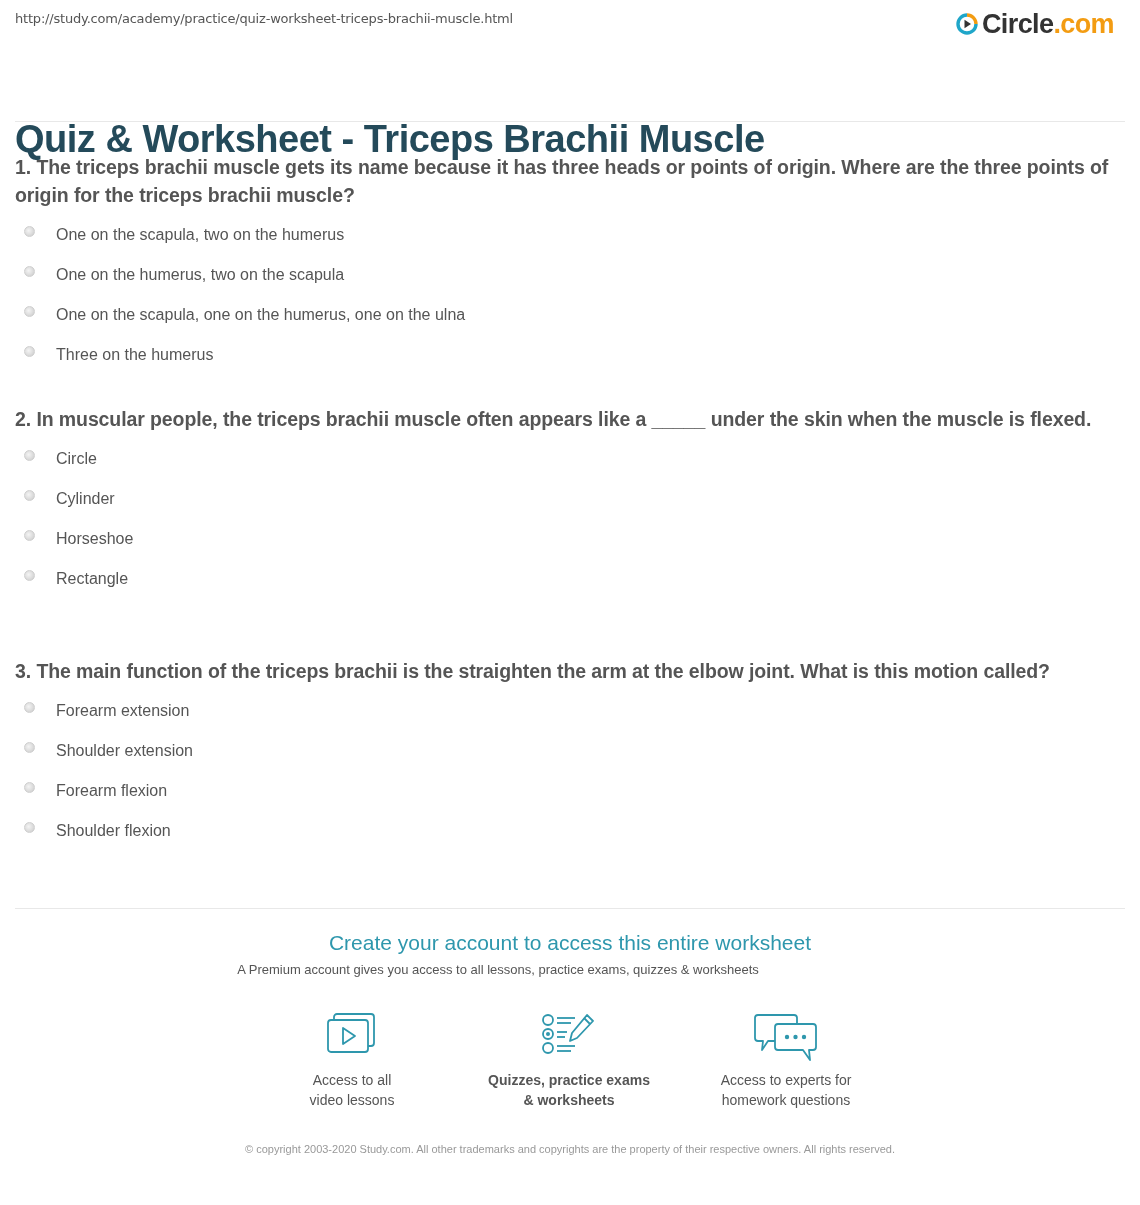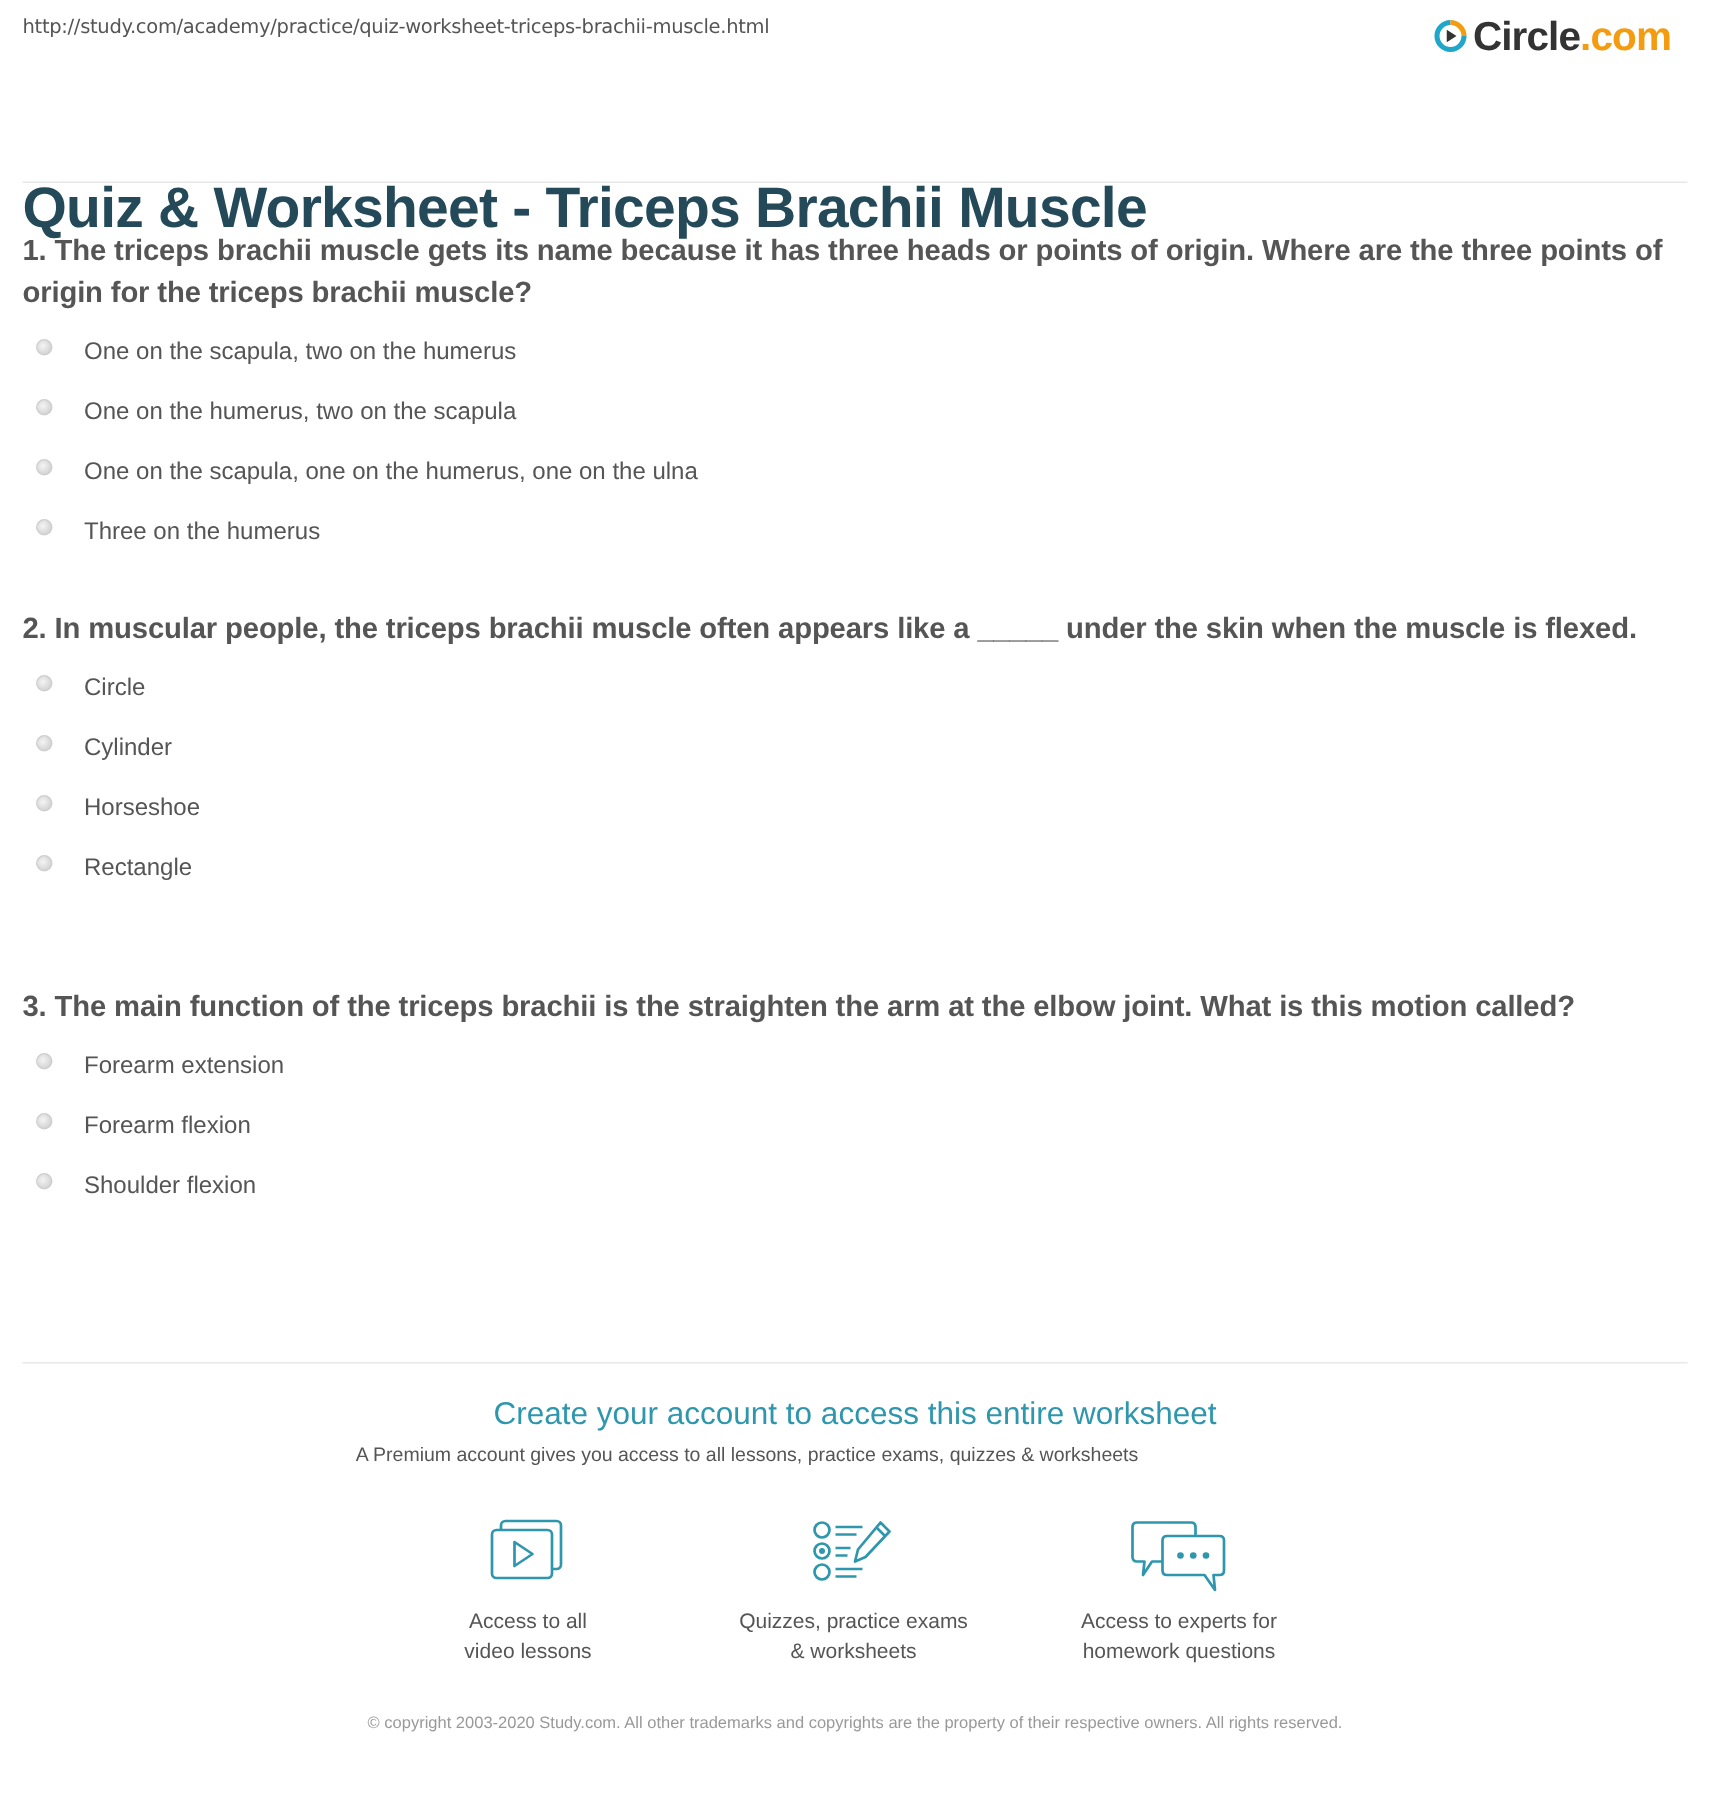--- a/index.html
+++ b/index.html
@@ -99,20 +99,24 @@
 
 <div class="question" style="top:657px;">
   <div class="q-text">3. The main function of the triceps brachii is the straighten the arm at the elbow joint. What is this motion called?</div>
   <ul class="answers">
     <li class="answer">
         <span class="radio"></span>
         <span class="a-text">Forearm extension</span>
       </li>
     <li class="answer">
         <span class="radio"></span>
+        <span class="a-text">Shoulder extension</span>
+      </li>
+    <li class="answer">
+        <span class="radio"></span>
         <span class="a-text">Forearm flexion</span>
       </li>
     <li class="answer">
         <span class="radio"></span>
         <span class="a-text">Shoulder flexion</span>
       </li>
   </ul>
 </div>
 
 <div class="cta-rule"></div>
@@ -125,21 +129,21 @@
       <rect x="8" y="2" width="40" height="32" rx="3" fill="none" stroke="#2e97ad" stroke-width="1.8"></rect>
       <rect x="2" y="8" width="40" height="32" rx="3" fill="#fff" stroke="#2e97ad" stroke-width="1.8"></rect>
       <path d="M17 16 L29 24 L17 32 Z" fill="none" stroke="#2e97ad" stroke-width="1.8" stroke-linejoin="round"></path>
     </svg>
     <div class="feature-label">
       <div>Access to all</div>
       <div>video lessons</div>
     </div>
   </div>
 
-  <div class="feature" style="left:469px;">
+  <div class="feature" style="left:469px;font-weight:bold;">
     <svg width="56" height="44" viewBox="0 0 56 44">
       <circle cx="7" cy="8" r="5" fill="none" stroke="#2e97ad" stroke-width="1.8"></circle>
       <circle cx="7" cy="22" r="5" fill="none" stroke="#2e97ad" stroke-width="1.8"></circle>
       <circle cx="7" cy="22" r="2" fill="#2e97ad"></circle>
       <circle cx="7" cy="36" r="5" fill="none" stroke="#2e97ad" stroke-width="1.8"></circle>
       <line x1="16" y1="6" x2="34" y2="6" stroke="#2e97ad" stroke-width="1.8"></line>
       <line x1="16" y1="11" x2="30" y2="11" stroke="#2e97ad" stroke-width="1.8"></line>
       <line x1="16" y1="20" x2="26" y2="20" stroke="#2e97ad" stroke-width="1.8"></line>
       <line x1="16" y1="25" x2="24" y2="25" stroke="#2e97ad" stroke-width="1.8"></line>
       <line x1="16" y1="34" x2="34" y2="34" stroke="#2e97ad" stroke-width="1.8"></line>

